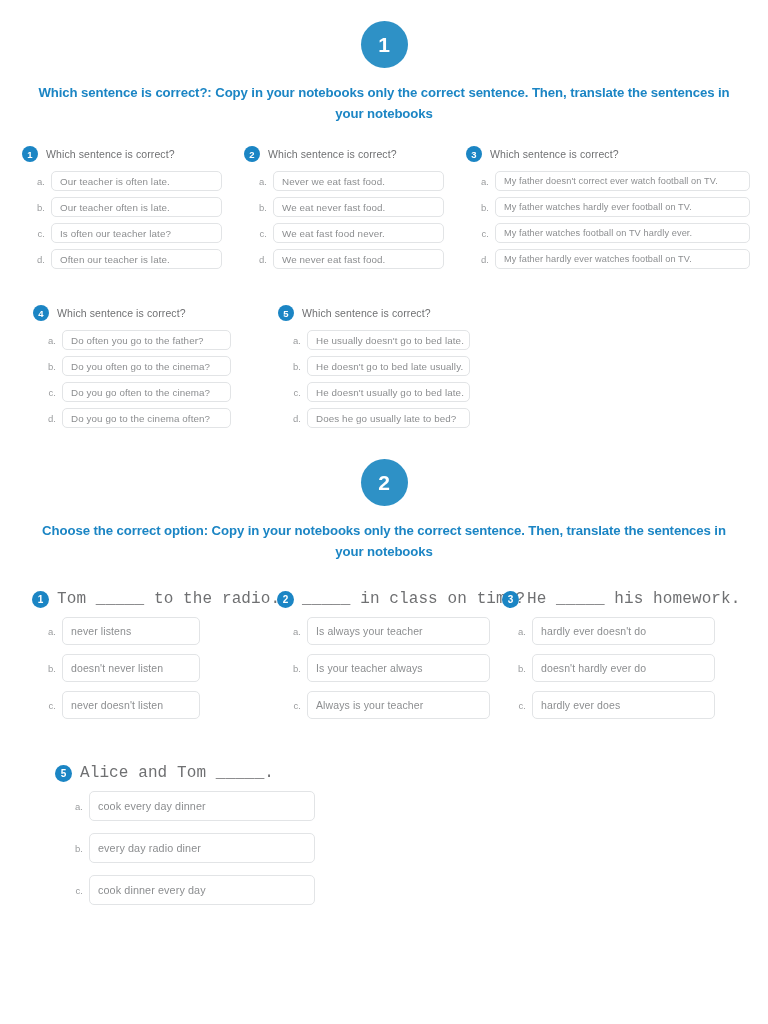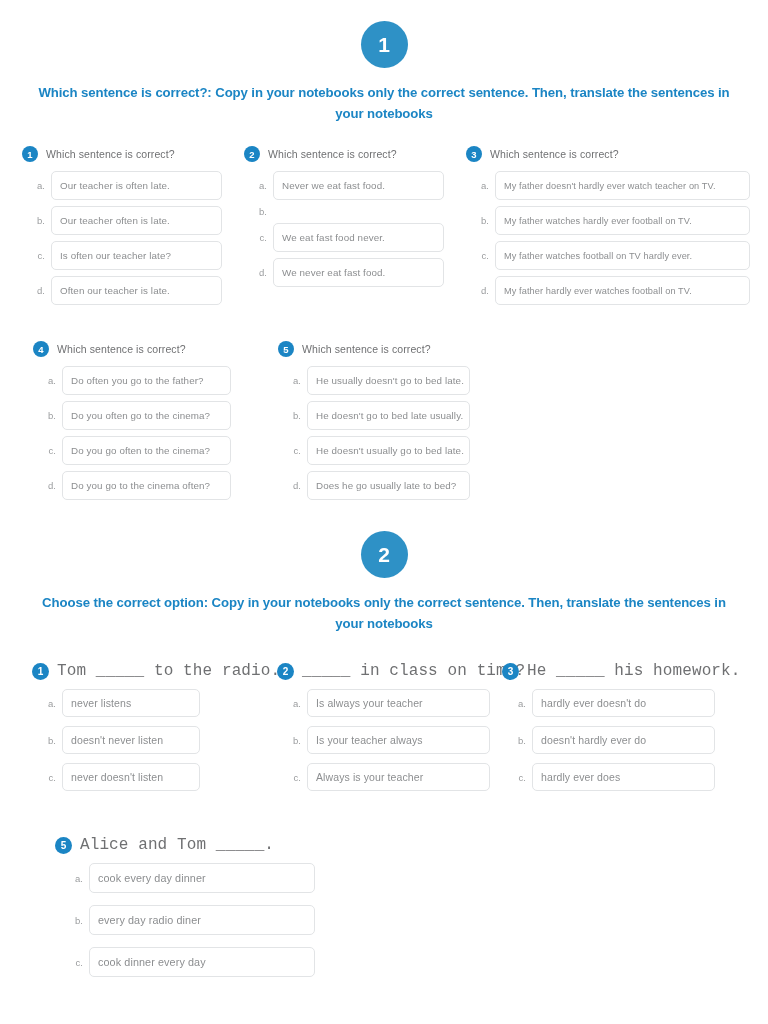--- a/index.html
+++ b/index.html
@@ -93,21 +93,21 @@
     font-size: 9.5px;
     color: #9a9c9e;
   }
   .opt-box {
     border: 1px solid #e2e4e6;
     border-radius: 5px;
     background: #ffffff;
     font-size: 9.8px;
     color: #8c8e90;
     padding: 0 8px;
-    height: 29px;
+    height: 20px;
     display: flex;
     align-items: center;
     white-space: nowrap;
     letter-spacing: 0.1px;
     overflow: hidden;
   }
 
   
   .w-a .opt-box { width: 171px; }
   .w-b .opt-box { width: 171px; }
@@ -167,41 +167,42 @@
         <div class="qnum">2</div>
         <div class="qtext">Which sentence is correct?</div>
       </div>
       <div style="padding-left:12px;">
         <div class="opt">
           <div class="opt-letter">a.</div>
           <div class="opt-box">Never we eat fast food.</div>
         </div>
         <div class="opt">
           <div class="opt-letter">b.</div>
+          <div class="opt-box">We eat never fast food.</div>
         </div>
         <div class="opt">
           <div class="opt-letter">c.</div>
           <div class="opt-box">We eat fast food never.</div>
         </div>
         <div class="opt">
           <div class="opt-letter">d.</div>
           <div class="opt-box">We never eat fast food.</div>
         </div>
       </div>
     </div>
 
     <div class="qblock w-c" style="width:290px;">
       <div class="qhead">
         <div class="qnum">3</div>
         <div class="qtext">Which sentence is correct?</div>
       </div>
       <div style="padding-left:12px;">
         <div class="opt">
           <div class="opt-letter">a.</div>
-          <div class="opt-box">My father doesn't hardly ever watch teacher on TV.</div>
+          <div class="opt-box">My father doesn't correct ever watch football on TV.</div>
         </div>
         <div class="opt">
           <div class="opt-letter">b.</div>
           <div class="opt-box">My father watches hardly ever football on TV.</div>
         </div>
         <div class="opt">
           <div class="opt-letter">c.</div>
           <div class="opt-box">My father watches football on TV hardly ever.</div>
         </div>
         <div class="opt">

